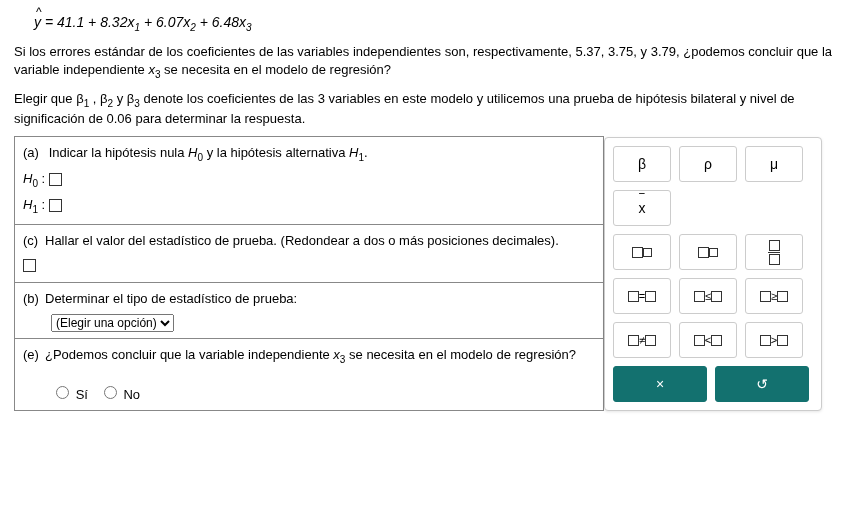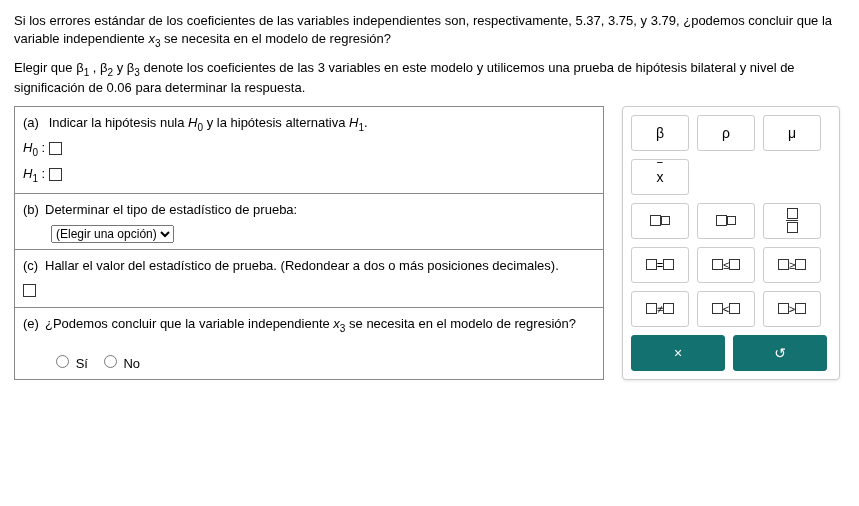--- a/index.html
+++ b/index.html
@@ -9,21 +9,21 @@
     padding: 8px 14px;
     color: #000;
     width: 859px;
     box-sizing: border-box;
   }
   .intro p { margin: 4px 0 8px 0; line-height: 1.4; }
   .eq { font-style: italic; margin: 6px 0 10px 20px; font-size: 14px; }
   .eq .hat { position: relative; display: inline-block; }
   .eq .hat::before { content: "^"; position: absolute; top: -9px; left: 2px; font-style: normal; font-size: 12px;}
   .sub { vertical-align: sub; font-size: 10px; }
-  .content-row { display: flex; gap: 18px; align-items: flex-start; }
+  .content-row { display: flex; align-items: flex-end; }
   .qtable { border: 1px solid #888; border-collapse: collapse; width: 590px; }
   .qtable td { border: 1px solid #888; padding: 6px 8px; vertical-align: top; line-height: 1.5;}
   .partlabel { display: inline-block; width: 22px; }
   .box { display: inline-block; border: 1px solid #333; width: 11px; height: 11px; vertical-align: middle; }
   .subline { margin-top: 4px; margin-bottom: 2px; }
   select.pick { margin-left: 28px; font-size: 12px; }
   .radio-row { margin-left: 28px; margin-top: 16px; }
   
   .palette { border: 1px solid #ccc; border-radius: 4px; padding: 8px; width: 200px; box-shadow: 0 1px 3px rgba(0,0,0,.1); background:#fff;}
   .prow { display: flex; gap: 8px; margin-bottom: 8px; }
@@ -35,20 +35,23 @@
   .glyph-sq.sub { vertical-align: sub; width:7px; height:7px;}
   .frac { display:inline-flex; flex-direction:column; align-items:center; font-size:9px; line-height:1;}
   .frac .bar { border-top:1px solid #333; width:12px; margin:1px 0;}
   .xbar { position:relative; display:inline-block;}
   .xbar::before { content:"‾"; position:absolute; top:-8px; left:1px;}
 </style>
 </head>
 <body>
 
 <div class="intro">
+  <div class="eq">
+    <span class="hat"><span>y</span></span> = <span>41.1</span> + <span>8.32</span><i>x</i><span class="sub">1</span> + <span>6.07</span><i>x</i><span class="sub">2</span> + <span>6.48</span><i>x</i><span class="sub">3</span>
+  </div>
   <p>
     <span>Si los errores estándar de los coeficientes de las variables independientes son, respectivamente, </span><span>5.37, 3.75,</span><span> y </span><span>3.79</span><span>, ¿podemos concluir que la variable independiente </span><i>x</i><span class="sub">3</span><span> se necesita en el modelo de regresión?</span>
   </p>
   <p>
     <span>Elegir que </span>β<span class="sub">1</span> , β<span class="sub">2</span> y β<span class="sub">3</span><span> denote los coeficientes de las </span><span>3</span><span> variables en este modelo y utilicemos una prueba de hipótesis bilateral y nivel de significación de </span><span>0.06</span><span> para determinar la respuesta.</span>
   </p>
 </div>
 
 <div class="content-row">
   <table class="qtable">
@@ -56,28 +59,28 @@
         <tr>
           <td>
       <span class="partlabel">(a)</span>
       <span>Indicar la hipótesis nula </span><i>H</i><span class="sub">0</span><span> y la hipótesis alternativa </span><i>H</i><span class="sub">1</span><span>.</span>
       <div class="subline"><i>H</i><span class="sub">0</span><span> :</span> <span class="box"></span></div>
       <div class="subline"><i>H</i><span class="sub">1</span><span> :</span> <span class="box"></span></div>
     </td>
         </tr>
     <tr>
           <td>
-      <span class="partlabel">(b)</span><span>Determinar el tipo de estadístico de prueba:</span>
-      <div style="margin-top:4px;"><select class="pick"><option>(Elegir una opción)</option></select></div>
+      <span class="partlabel">(c)</span><span>Hallar el valor del estadístico de prueba. (Redondear a dos o más posiciones decimales).</span>
+      <div class="subline"><span class="box"></span></div>
     </td>
         </tr>
     <tr>
           <td>
-      <span class="partlabel">(c)</span><span>Hallar el valor del estadístico de prueba. (Redondear a dos o más posiciones decimales).</span>
-      <div class="subline"><span class="box"></span></div>
+      <span class="partlabel">(b)</span><span>Determinar el tipo de estadístico de prueba:</span>
+      <div style="margin-top:4px;"><select class="pick"><option>(Elegir una opción)</option></select></div>
     </td>
         </tr>
     <tr>
           <td>
       <span class="partlabel">(e)</span><span>¿Podemos concluir que la variable independiente </span><i>x</i><span class="sub">3</span><span> se necesita en el modelo de regresión?</span>
       <div class="radio-row">
         <label><input type="radio" name="ans" style=""> <span>Sí</span></label>
         &nbsp;
         <label><input type="radio" name="ans" style=""> <span>No</span></label>
       </div>

